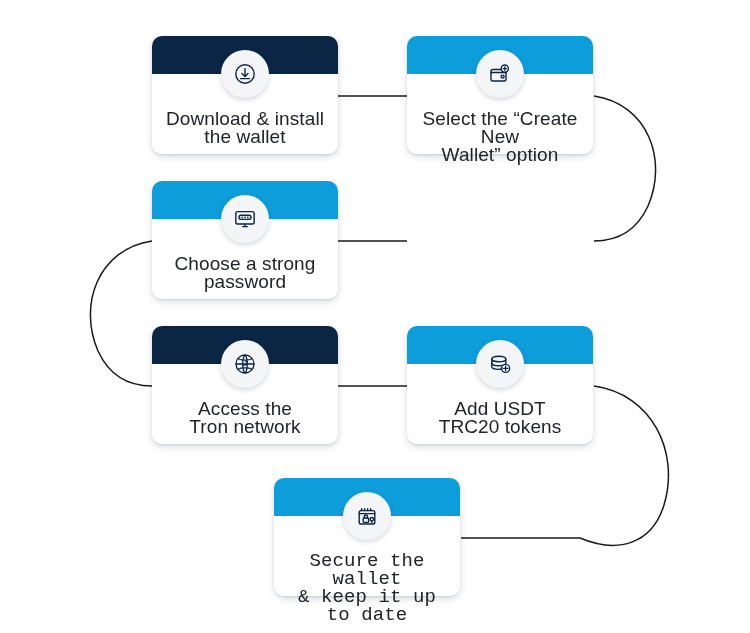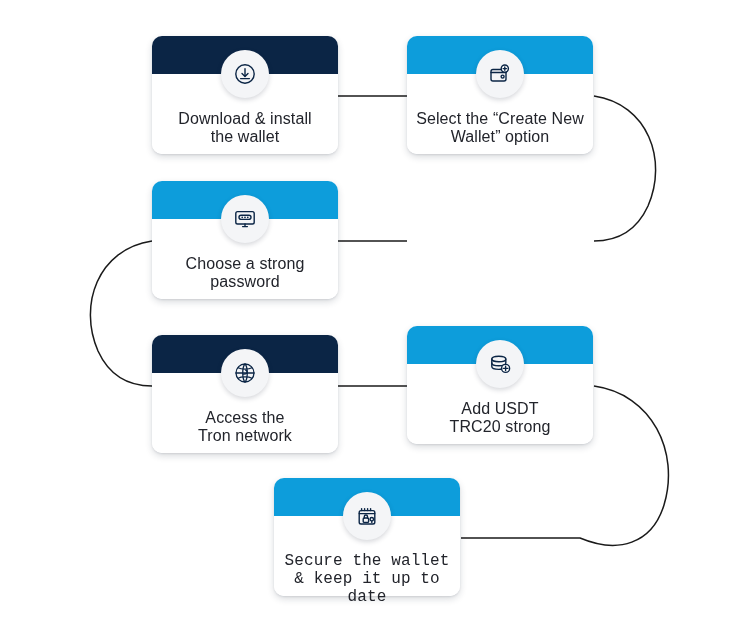--- a/index.html
+++ b/index.html
@@ -83,21 +83,21 @@
     height: 24px;
     display: block;
   }
 
   .card-label {
     position: absolute;
     left: 8px;
     right: 8px;
     top: 36px;
     text-align: center;
-    font-size: 16px;
+    font-size: 19px;
     line-height: 18px;
     color: #22242b;
     white-space: pre-line;
     letter-spacing: 0.1px;
   }
 </style>
 </head>
 <body>
 
 <div id="flow-canvas">
@@ -158,21 +158,21 @@
         <rect x="3" y="7.5" width="15" height="11.5" rx="2"></rect>
         <path d="M3 10.5 H18"></path>
         <circle cx="14.6" cy="14.6" r="1.5"></circle>
         <circle cx="16.8" cy="6.6" r="3.6" fill="#ffffff"></circle>
         <path d="M16.8 4.9 V8.3 M15.1 6.6 H18.5"></path>
       </svg>
     </div>
   </div>
 
 
-  <div class="step-card" style="left:152px; top:326px;margin-top:9px;">
+  <div class="step-card" style="left:152px; top:326px;">
     <div class="card-header" style="background:#0b2545;"></div>
     <div class="card-body">
       <div class="card-label">Access the
 Tron network</div>
     </div>
     <div class="card-icon">
       <svg viewBox="0 0 24 24" fill="none" stroke="#0b2545" stroke-width="1.3" stroke-linecap="round" stroke-linejoin="round">
         <circle cx="12" cy="12" r="9"></circle>
         <path d="M3 12 H21"></path>
         <path d="M12 3 C15 6, 15 18, 12 21 C9 18, 9 6, 12 3 Z"></path>
@@ -180,21 +180,21 @@
         <path d="M5.2 17.2 C8 15.4, 16 15.4, 18.8 17.2"></path>
         <path d="M12.6 9.2 C14.6 9.6, 14.6 12.4, 12.6 12.8 L10.6 13.2"></path>
       </svg>
     </div>
   </div>
 
   <div class="step-card" style="left:407px; top:326px;">
     <div class="card-header" style="background:#0d9ddb;"></div>
     <div class="card-body">
       <div class="card-label">Add USDT
-TRC20 strong</div>
+TRC20 tokens</div>
     </div>
     <div class="card-icon">
       <svg viewBox="0 0 24 24" fill="none" stroke="#0b2545" stroke-width="1.4" stroke-linecap="round" stroke-linejoin="round">
         <ellipse cx="10.8" cy="7" rx="7" ry="2.8"></ellipse>
         <path d="M3.8 7 V11 C3.8 12.6, 6.9 13.8, 10.8 13.8 C14.7 13.8, 17.8 12.6, 17.8 11 V7"></path>
         <path d="M3.8 11 V14.6 C3.8 16.2, 6.9 17.4, 10.8 17.4 C12.1 17.4, 13.3 17.3, 14.3 17"></path>
         <circle cx="17.6" cy="16.4" r="4" fill="#ffffff"></circle>
         <path d="M17.6 14.2 V18.6 M15.4 16.4 H19.8"></path>
       </svg>
     </div>

